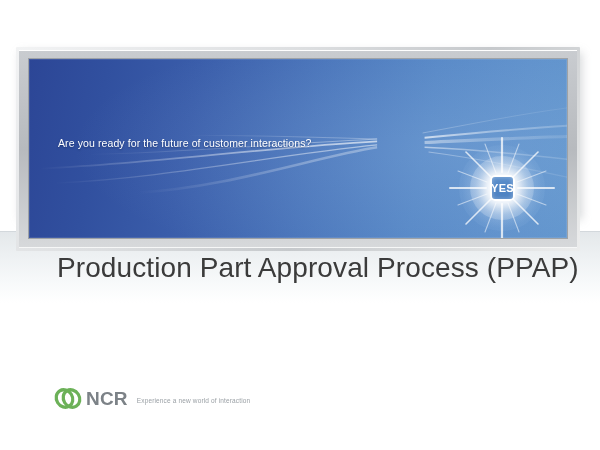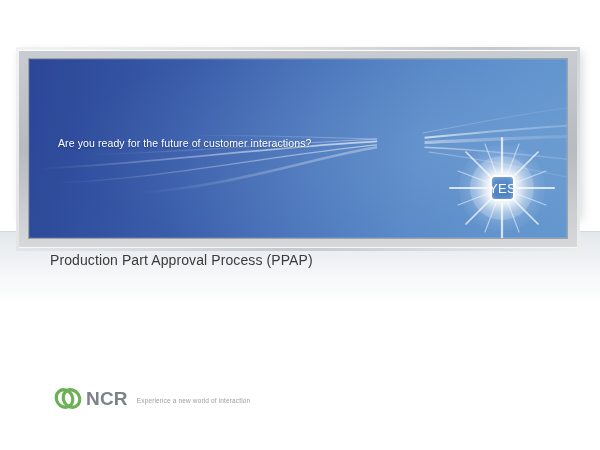--- a/index.html
+++ b/index.html
@@ -134,32 +134,32 @@
     width:25px; height:26px;
     border:2.4px solid #ffffff;
     border-radius:5px;
     background:linear-gradient(to bottom,#5a8ecb 0%,#4a7fc0 100%);
     display:flex; align-items:center; justify-content:center;
     box-shadow:0 0 10px 3px rgba(255,255,255,0.85),
                inset 0 0 5px rgba(255,255,255,0.35);
   }
   .yes-btn span {
     color:#ffffff;
-    font-size:13px;
-    font-weight:normal;
+    font-size:11px;
+    font-weight:bold;
     letter-spacing:0.3px;
     line-height:1;
   }
 
   
   .slide-title {
     position:absolute;
-    left:50px; top:252px;
+    left:57px; top:252px;
     width:500px;
-    font-size:14px;
+    font-size:28px;
     color:#3b3b3b;
     letter-spacing:0.1px;
     white-space:nowrap;
   }
 
   
   .logo-row {
     position:absolute;
     left:54px; top:386px;
     display:flex;

